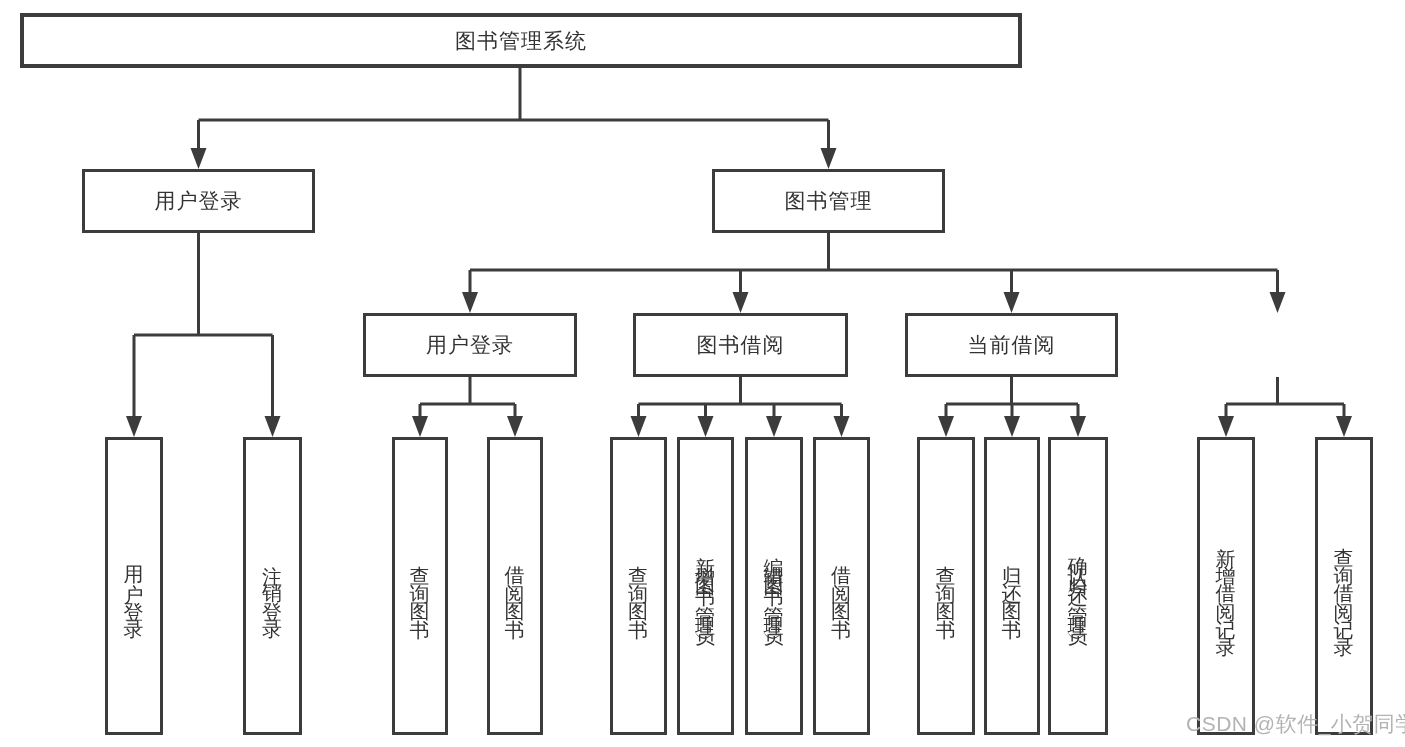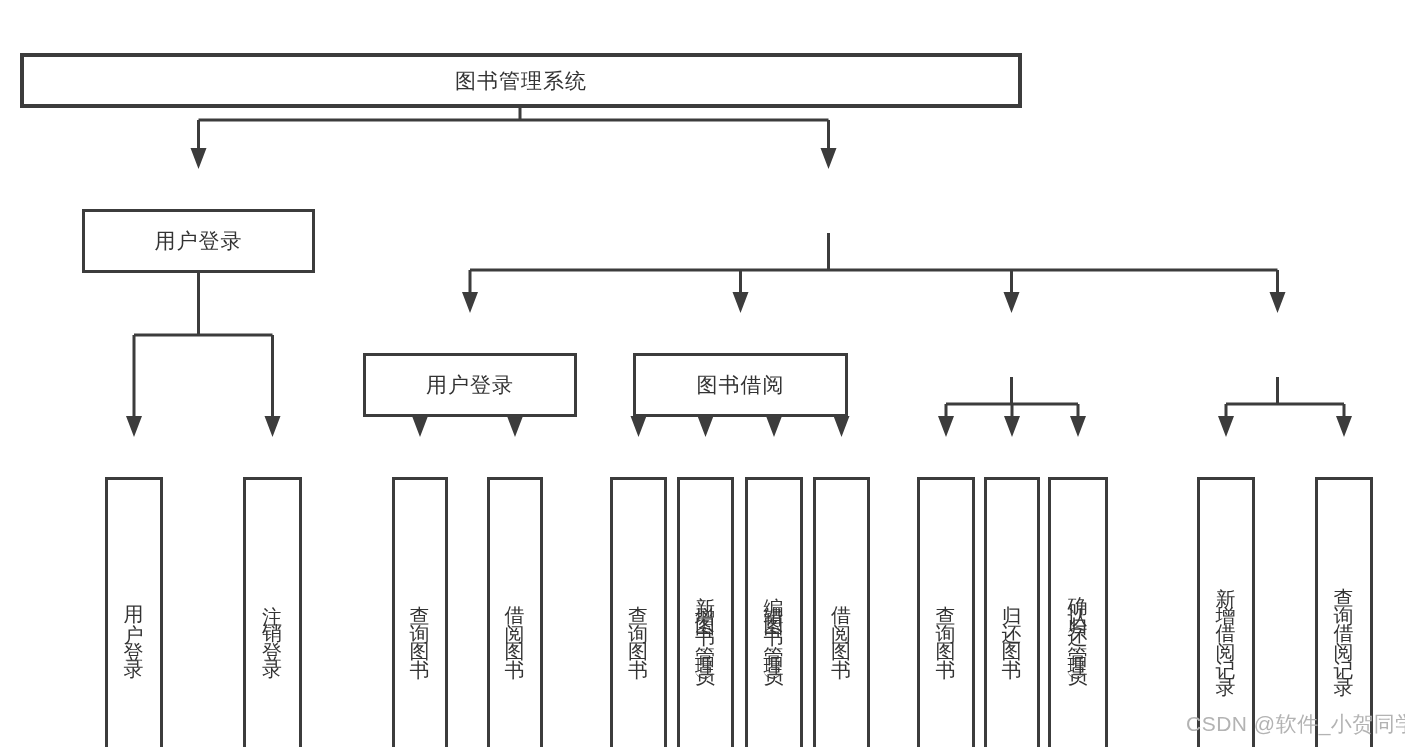--- a/index.html
+++ b/index.html
@@ -5,21 +5,20 @@
   html,body{margin:0;padding:0;background:#ffffff;}
   .stage{
     position:relative;width:1405px;height:747px;background:#ffffff;overflow:hidden;
     font-family:"Liberation Sans","DejaVu Sans",sans-serif;color:#333333;
   }
   .wires{position:absolute;left:0;top:0;width:1405px;height:747px;}
   .box{
     position:absolute;box-sizing:border-box;background:#ffffff;
     border:3px solid #3c3c3c;display:flex;align-items:center;justify-content:center;
     z-index:2;
-    margin-top:40px;
   }
   .root{border-width:4px;}
   .h-box{font-size:21px;letter-spacing:1px;white-space:nowrap;}
   .v-box span{
     writing-mode:vertical-rl;text-orientation:mixed;
     font-size:20px;letter-spacing:18px;line-height:1;white-space:nowrap;
   }
   .v-box span.mid{letter-spacing:18px;}
   .v-box span.tight{letter-spacing:10px;}
   .watermark{
@@ -48,23 +47,25 @@
              M630.5 416 L646.5 416 L638.5 437 Z M697.5 416 L713.5 416 L705.5 437 Z
              M766 416 L782 416 L774 437 Z M833.5 416 L849.5 416 L841.5 437 Z
              M938 416 L954 416 L946 437 Z M1004 416 L1020 416 L1012 437 Z
              M1070 416 L1086 416 L1078 437 Z M1218 416 L1234 416 L1226 437 Z
              M1336 416 L1352 416 L1344 437 Z"></path>
   </svg>
 
   <div class="box h-box root" style="left:20px;top:13px;width:1002px;height:55px;">图书管理系统</div>
 
   <div class="box h-box" style="left:82px;top:169px;width:233px;height:64px;">用户登录</div>
+  <div class="box h-box" style="left:712px;top:169px;width:233px;height:64px;">图书管理</div>
 
   <div class="box h-box" style="left:363px;top:313px;width:214px;height:64px;">用户登录</div>
   <div class="box h-box" style="left:633px;top:313px;width:215px;height:64px;">图书借阅</div>
+  <div class="box h-box" style="left:905px;top:313px;width:213px;height:64px;">当前借阅</div>
 
   <div class="box v-box" style="left:105px;top:437px;width:58px;height:298px;">
     <span>用户登录</span>
   </div>
   <div class="box v-box" style="left:243px;top:437px;width:59px;height:298px;">
     <span>注销登录</span>
   </div>
 
   <div class="box v-box" style="left:392px;top:437px;width:56px;height:298px;">
     <span>查询图书</span>

